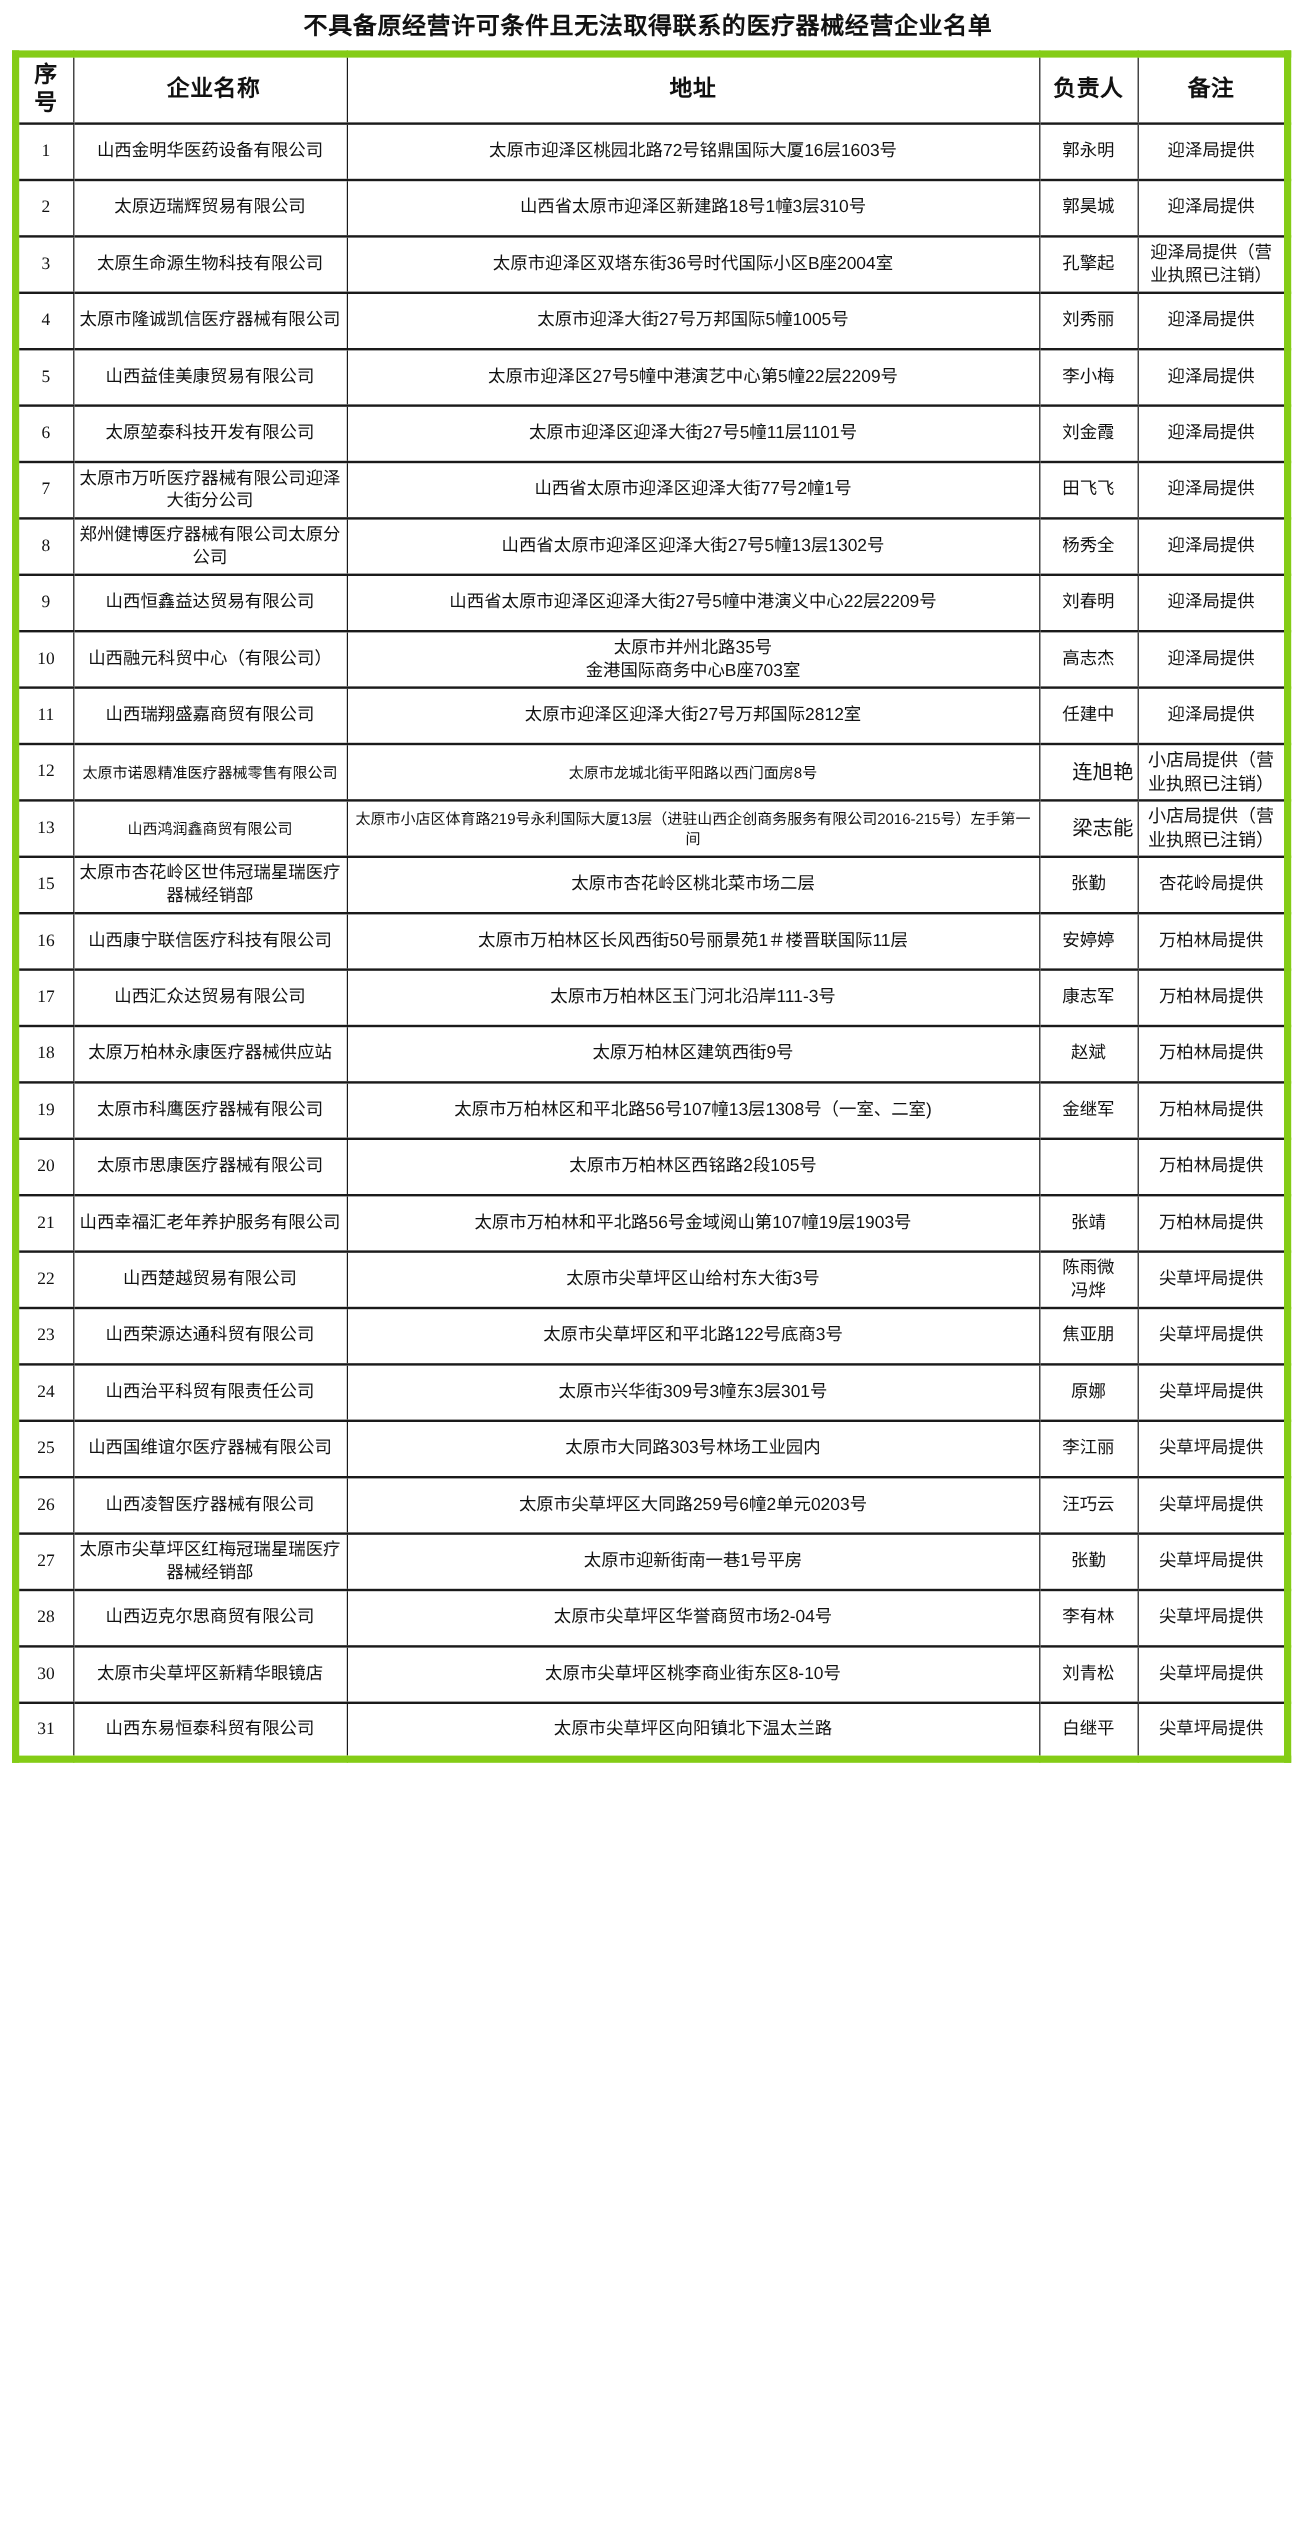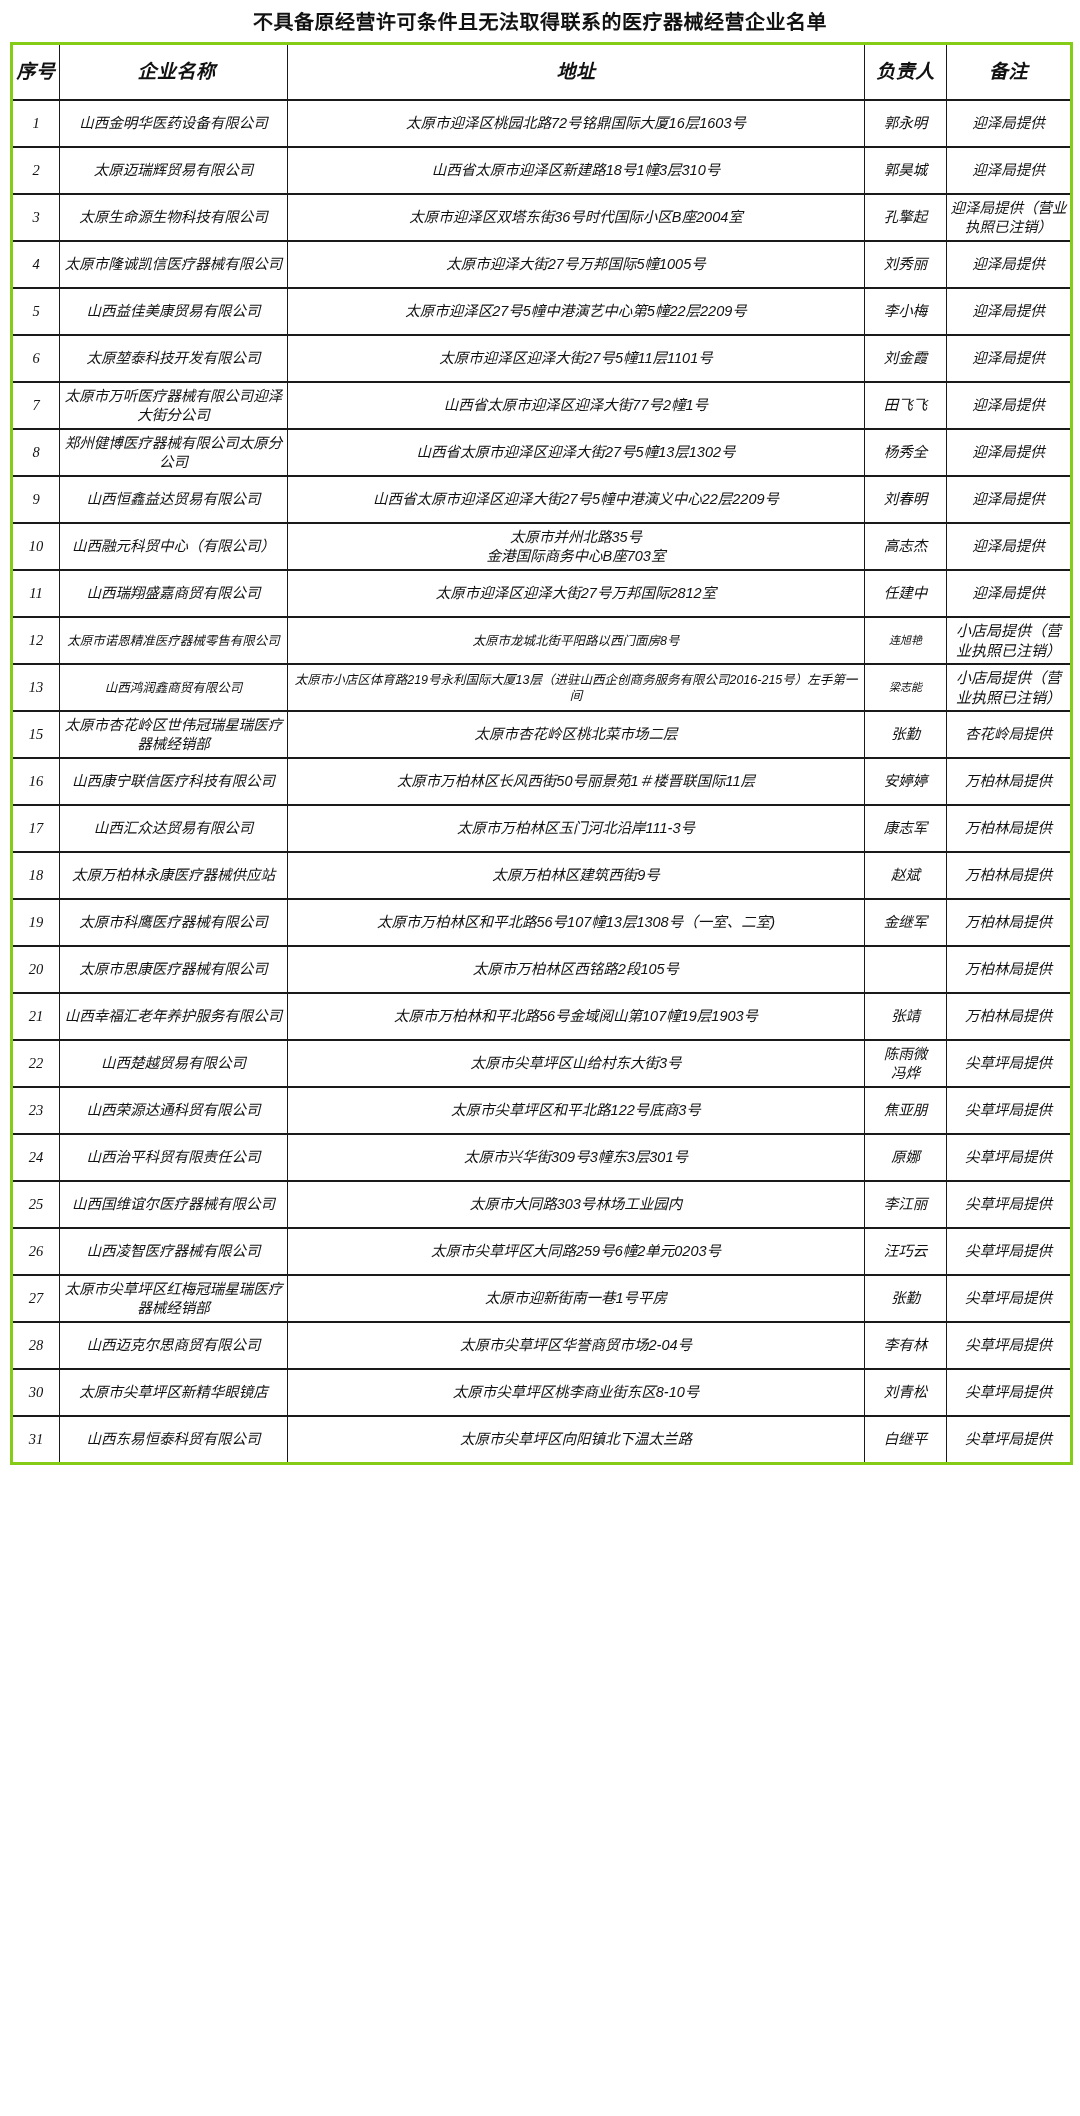--- a/index.html
+++ b/index.html
@@ -36,22 +36,21 @@
   .table-wrap {
     padding: 0 10px 0 10px;
     box-sizing: border-box;
     width: 1080px;
   }
   table.listing {
     border-collapse: collapse;
     table-layout: fixed;
     width: 1060px;
     margin: 0 auto;
-    border: 3px solid #84cc16;
-    font-style: italic;
+    border: 6px solid #84cc16;
   }
   table.listing col.c-no      { width: 48px; }
   table.listing col.c-name    { width: 228px; }
   table.listing col.c-addr    { width: 577px; }
   table.listing col.c-person  { width: 82px; }
   table.listing col.c-remark  { width: 125px; }
 
   table.listing th,
   table.listing td {
     border: 1px solid #1a1a1a;
@@ -81,21 +80,21 @@
     font-size: 14px;
     font-family: "Liberation Serif", "DejaVu Serif", serif;
   }
   td.cell-name   { font-size: 14.5px; }
   td.cell-addr   { font-size: 14.5px; }
   td.cell-person { font-size: 14.5px; }
   td.cell-remark { font-size: 13.5px; }
 
   tr.row-sm td.cell-name,
   tr.row-sm td.cell-addr { font-size: 12.5px; margin-left: 20px; }
-  tr.row-sm td.cell-person { font-size: 11px; }
+  tr.row-sm td.cell-person { font-size: 17px; text-align: right; }
   tr.row-sm td.cell-remark { font-size: 15px; }
 
   tbody tr { height: 47px; }
 </style>
 </head>
 <body>
 
 <div class="page">
 
   <div class="doc-title">不具备原经营许可条件且无法取得联系的医疗器械经营企业名单</div>

